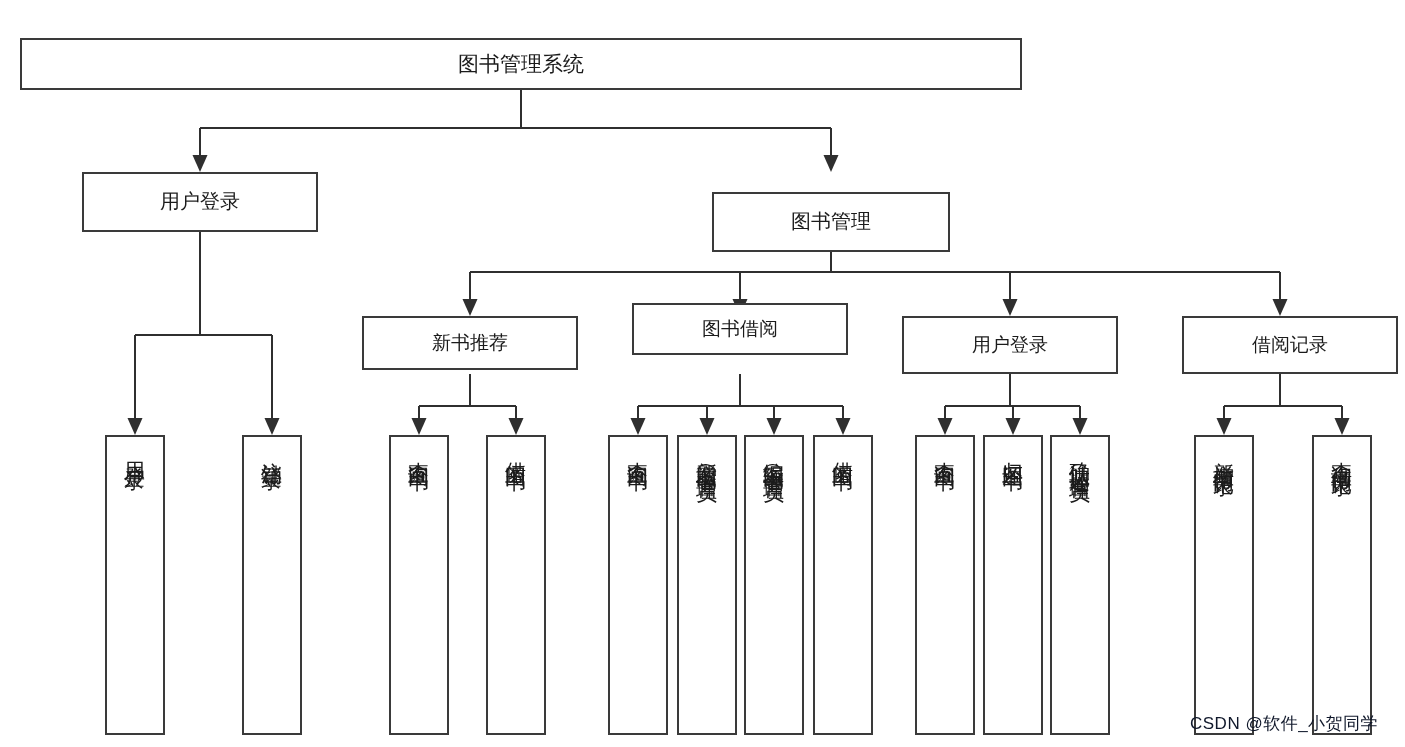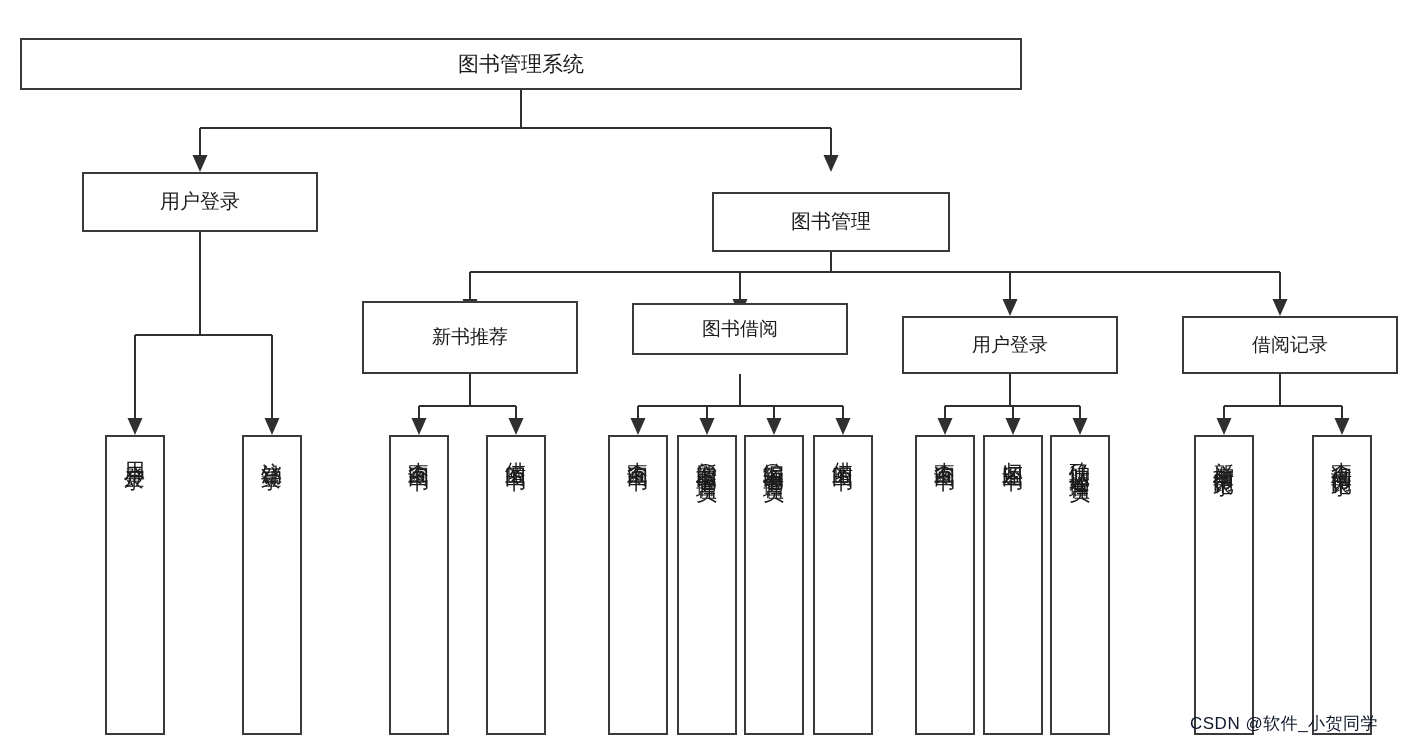--- a/index.html
+++ b/index.html
@@ -138,21 +138,21 @@
   <div id="node-layer">
       <div class="node node-root" style="left: 20px; top: 14px; width: 1002px; height: 52px; margin-top: 24px;">
         <span class="node-label">图书管理系统</span>
       </div>
       <div class="node node-l1" style="left: 82px; top: 172px; width: 236px; height: 60px;">
         <span class="node-label">用户登录</span>
       </div>
       <div class="node node-l1" style="left: 712px; top: 172px; width: 238px; height: 60px; margin-top: 20px;">
         <span class="node-label">图书管理</span>
       </div>
-      <div class="node node-l2" style="left: 362px; top: 301px; width: 216px; height: 73px;">
+      <div class="node node-l2" style="left: 362px; top: 316px; width: 216px; height: 54px;">
         <span class="node-label">新书推荐</span>
       </div>
       <div class="node node-l2" style="left: 632px; top: 303px; width: 216px; height: 52px;">
         <span class="node-label">图书借阅</span>
       </div>
       <div class="node node-l2" style="left: 902px; top: 316px; width: 216px; height: 58px;">
         <span class="node-label">用户登录</span>
       </div>
       <div class="node node-l2" style="left: 1182px; top: 316px; width: 216px; height: 58px;">
         <span class="node-label">借阅记录</span>

